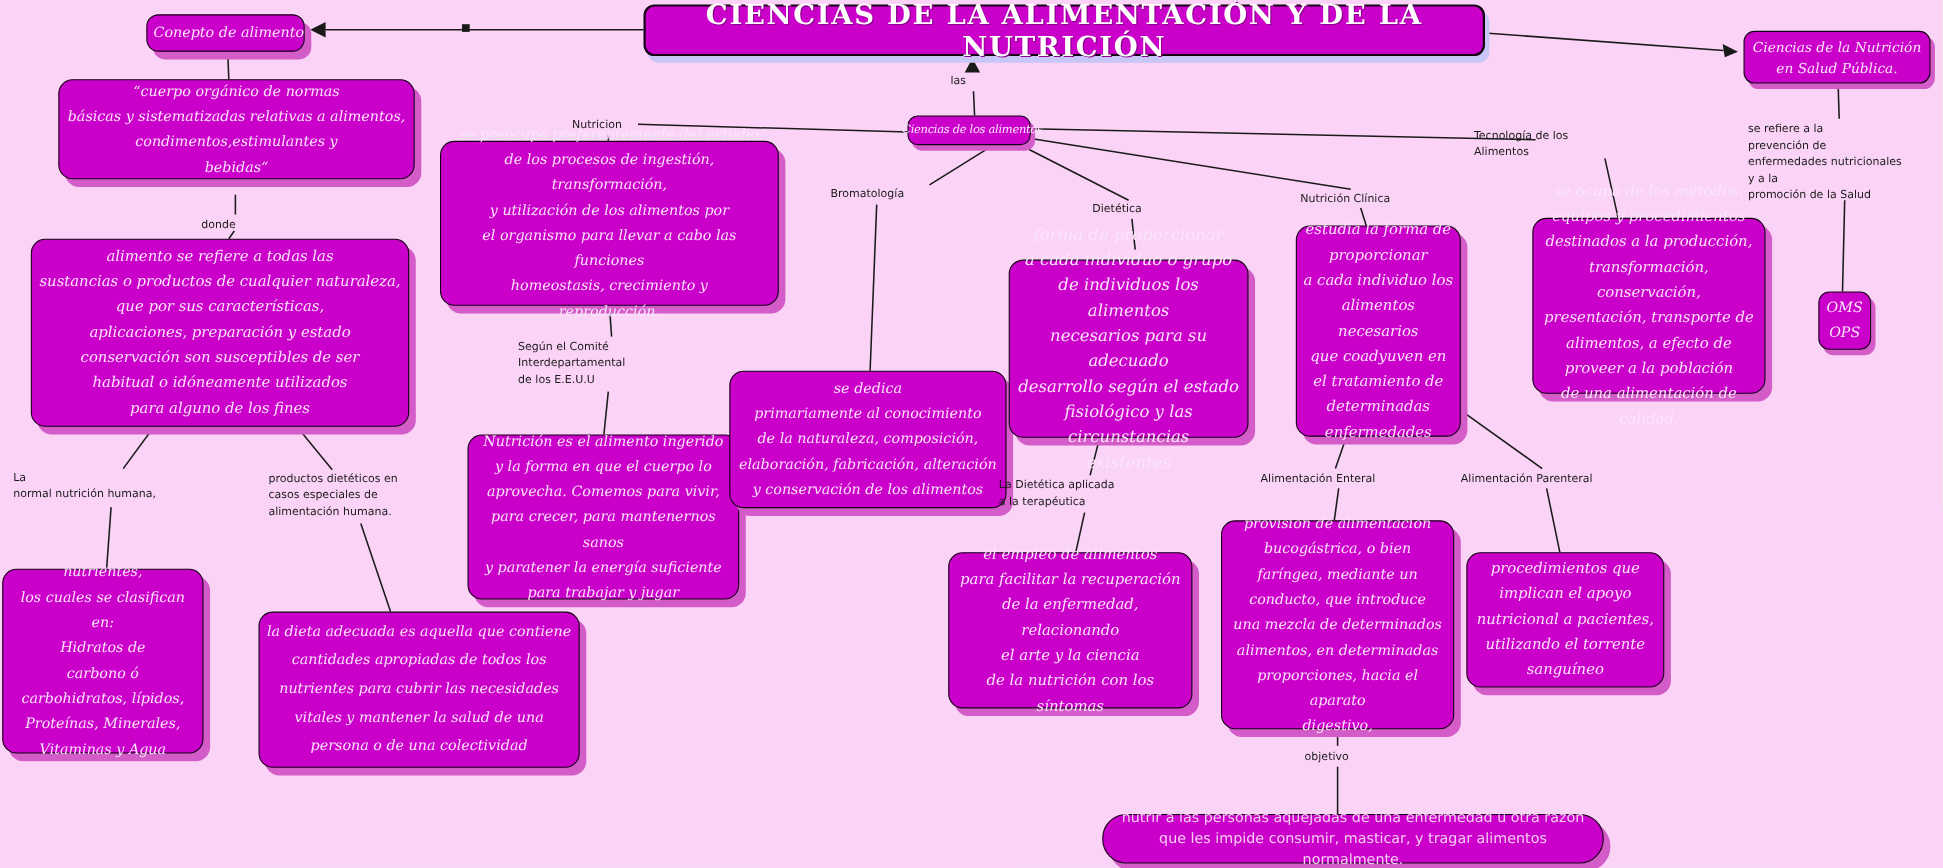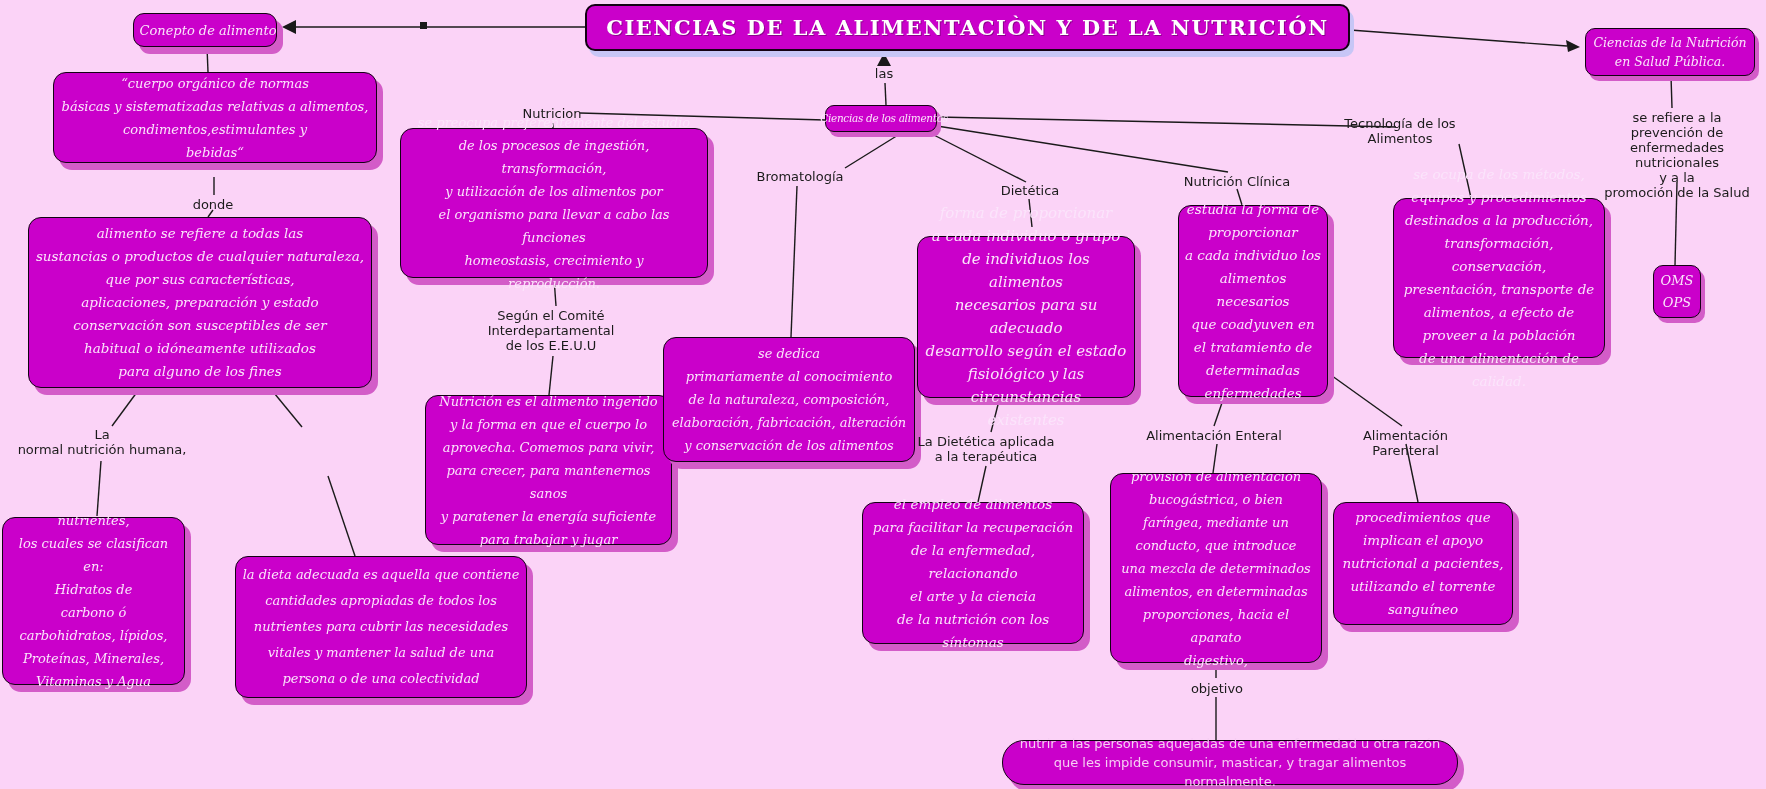--- a/index.html
+++ b/index.html
@@ -43,32 +43,32 @@
   .title-box{
     position:absolute;
     box-sizing:border-box;
     background:var(--node-fill,#ca00ca);
     border:2px solid var(--node-border,#140114);
     border-radius:10px;
     box-shadow:4px 6px 0 var(--title-shadow,#c7c6f6);
     color:#ffffff;
     font-family:"DejaVu Serif",serif;
     font-weight:bold;
-    font-size:21px;
+    font-size:25px;
     letter-spacing:1.5px;
     display:flex;align-items:center;justify-content:center;
     text-align:center;
     text-shadow:1px 1px 0 #8d028d;
   }
   .lbl{
     position:absolute;
     color:var(--label-text,#1b1b1b);
-    font-size:13px;
+    font-size:10px;
     line-height:15px;
-    text-align:center;
+    text-align:left;
     white-space:pre-line;
   }
 </style>
 </head>
 <body>
 
 <div class="canvas">
 
   <svg class="wires" width="1766" height="789">
 
@@ -229,20 +229,23 @@
 OPS</div>
 
   <div class="node plain" style="left:1002px;top:740px;width:456px;height:45px">nutrir a las personas aquejadas de una enfermedad u otra razón
 que les impide consumir, masticar, y tragar alimentos normalmente.</div>
 
   <div class="lbl" style="left:864px;top:66px;width:40px">las</div>
   <div class="lbl" style="left:520px;top:106px;width:64px">Nutricion</div>
   <div class="lbl" style="left:183px;top:197px;width:60px">donde</div>
   <div class="lbl" style="left:12px;top:427px;width:180px">La
 normal nutrición humana,</div>
+  <div class="lbl" style="left:244px;top:428px;width:150px">productos dietéticos en
+casos especiales de
+alimentación humana.</div>
   <div class="lbl" style="left:471px;top:308px;width:160px">Según el Comité
 Interdepartamental
 de los E.E.U.U</div>
   <div class="lbl" style="left:755px;top:169px;width:90px">Bromatología</div>
   <div class="lbl" style="left:993px;top:183px;width:74px">Dietética</div>
   <div class="lbl" style="left:908px;top:434px;width:156px">La Dietética aplicada
 a la terapéutica</div>
   <div class="lbl" style="left:1182px;top:174px;width:110px">Nutrición Clínica</div>
   <div class="lbl" style="left:1146px;top:428px;width:136px">Alimentación Enteral</div>
   <div class="lbl" style="left:1328px;top:428px;width:155px">Alimentación Parenteral</div>

